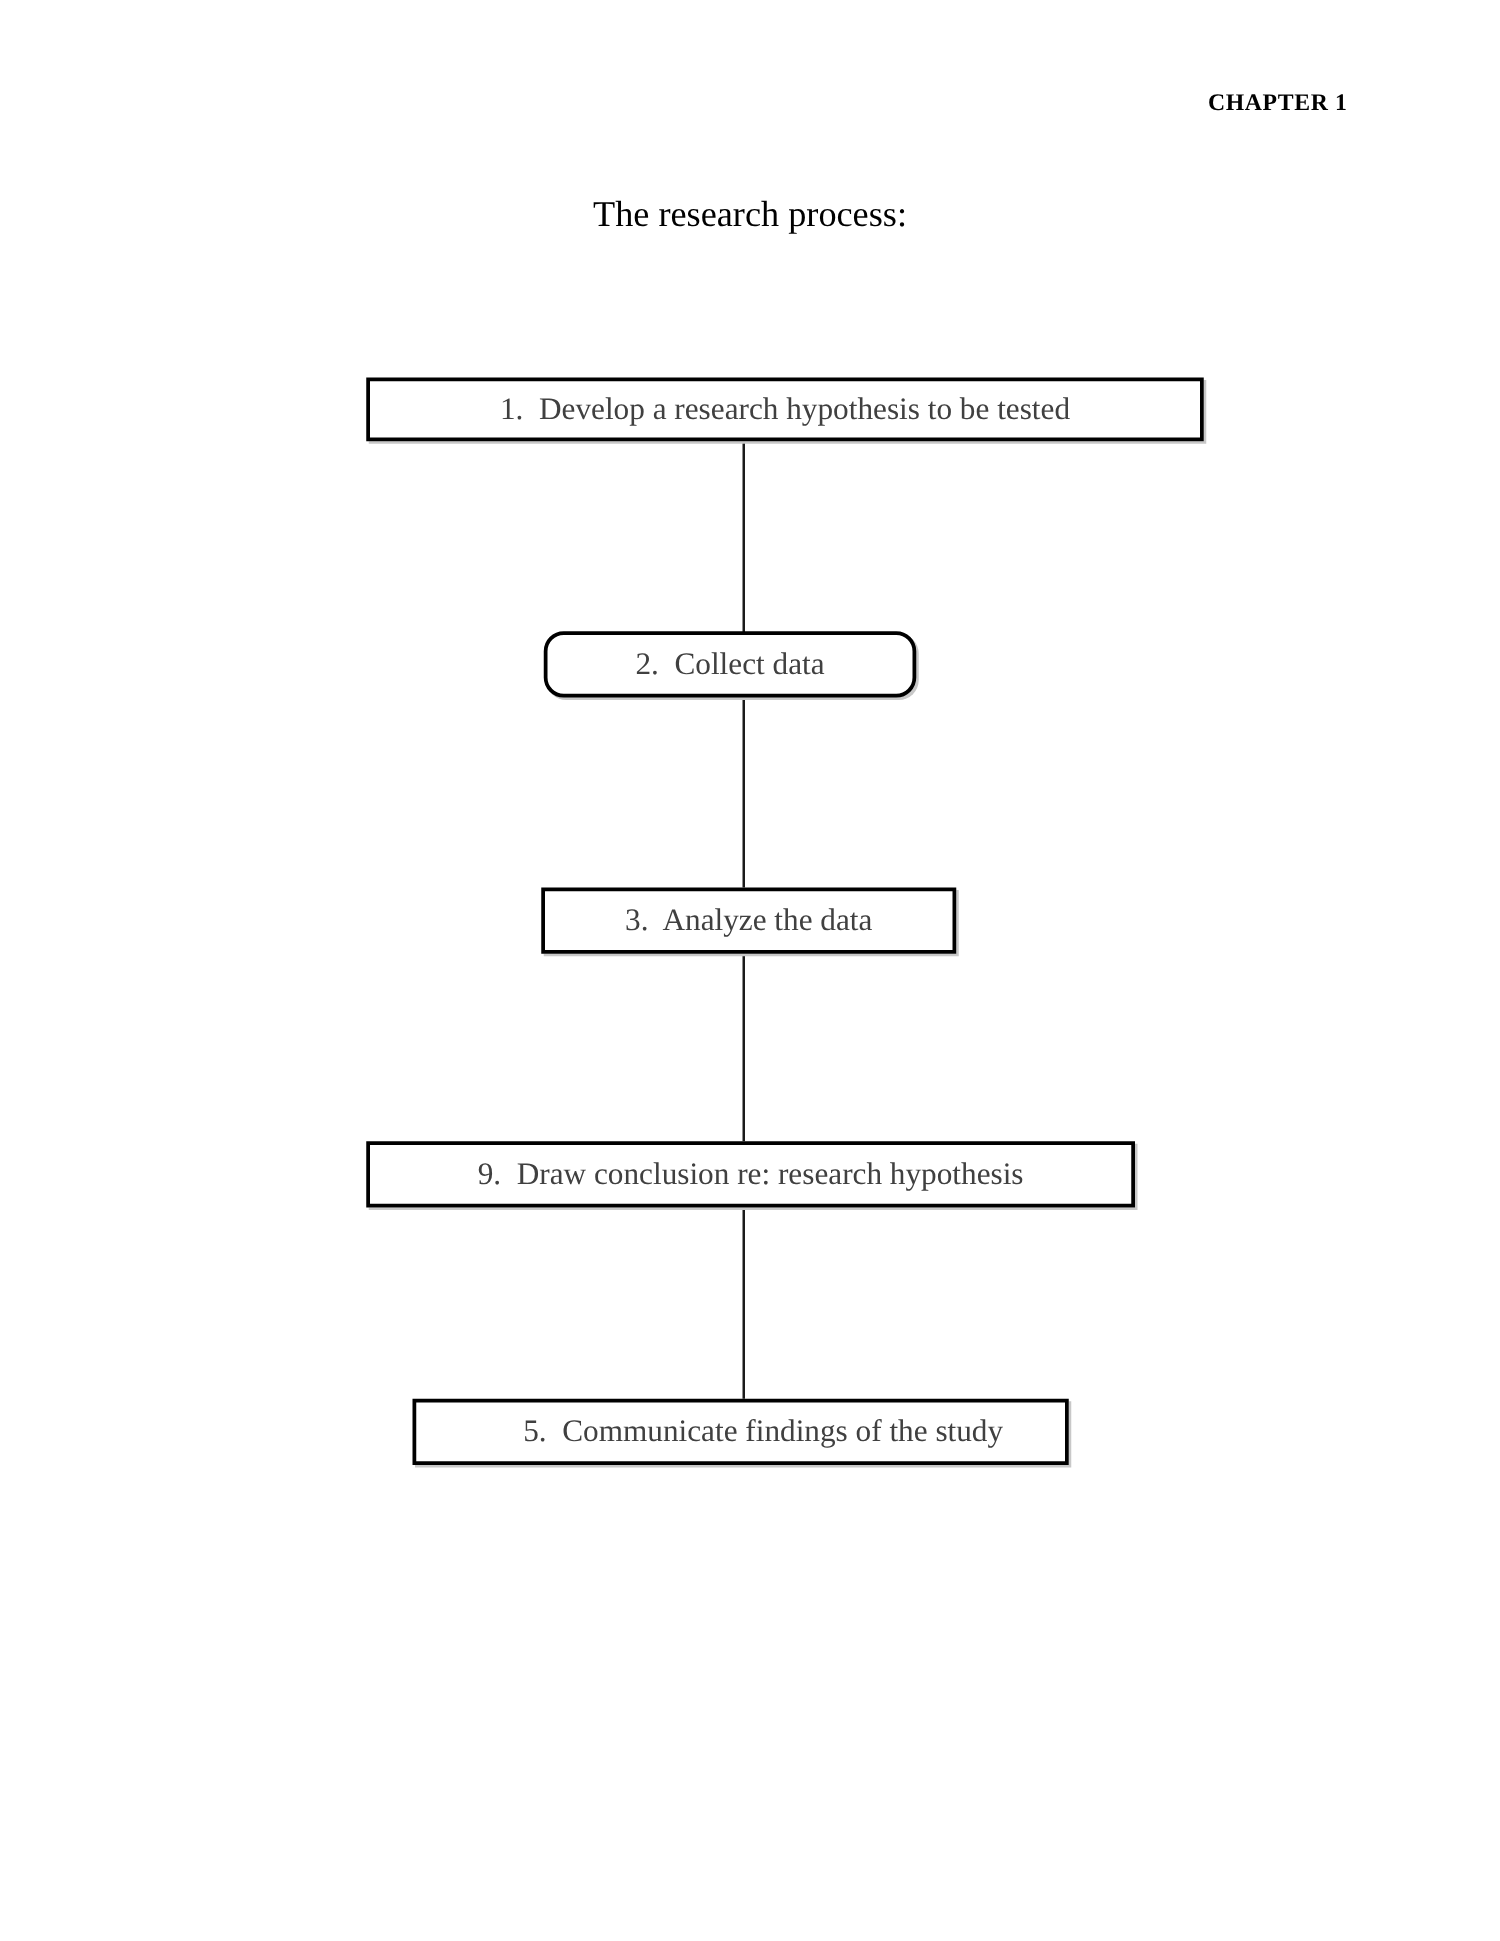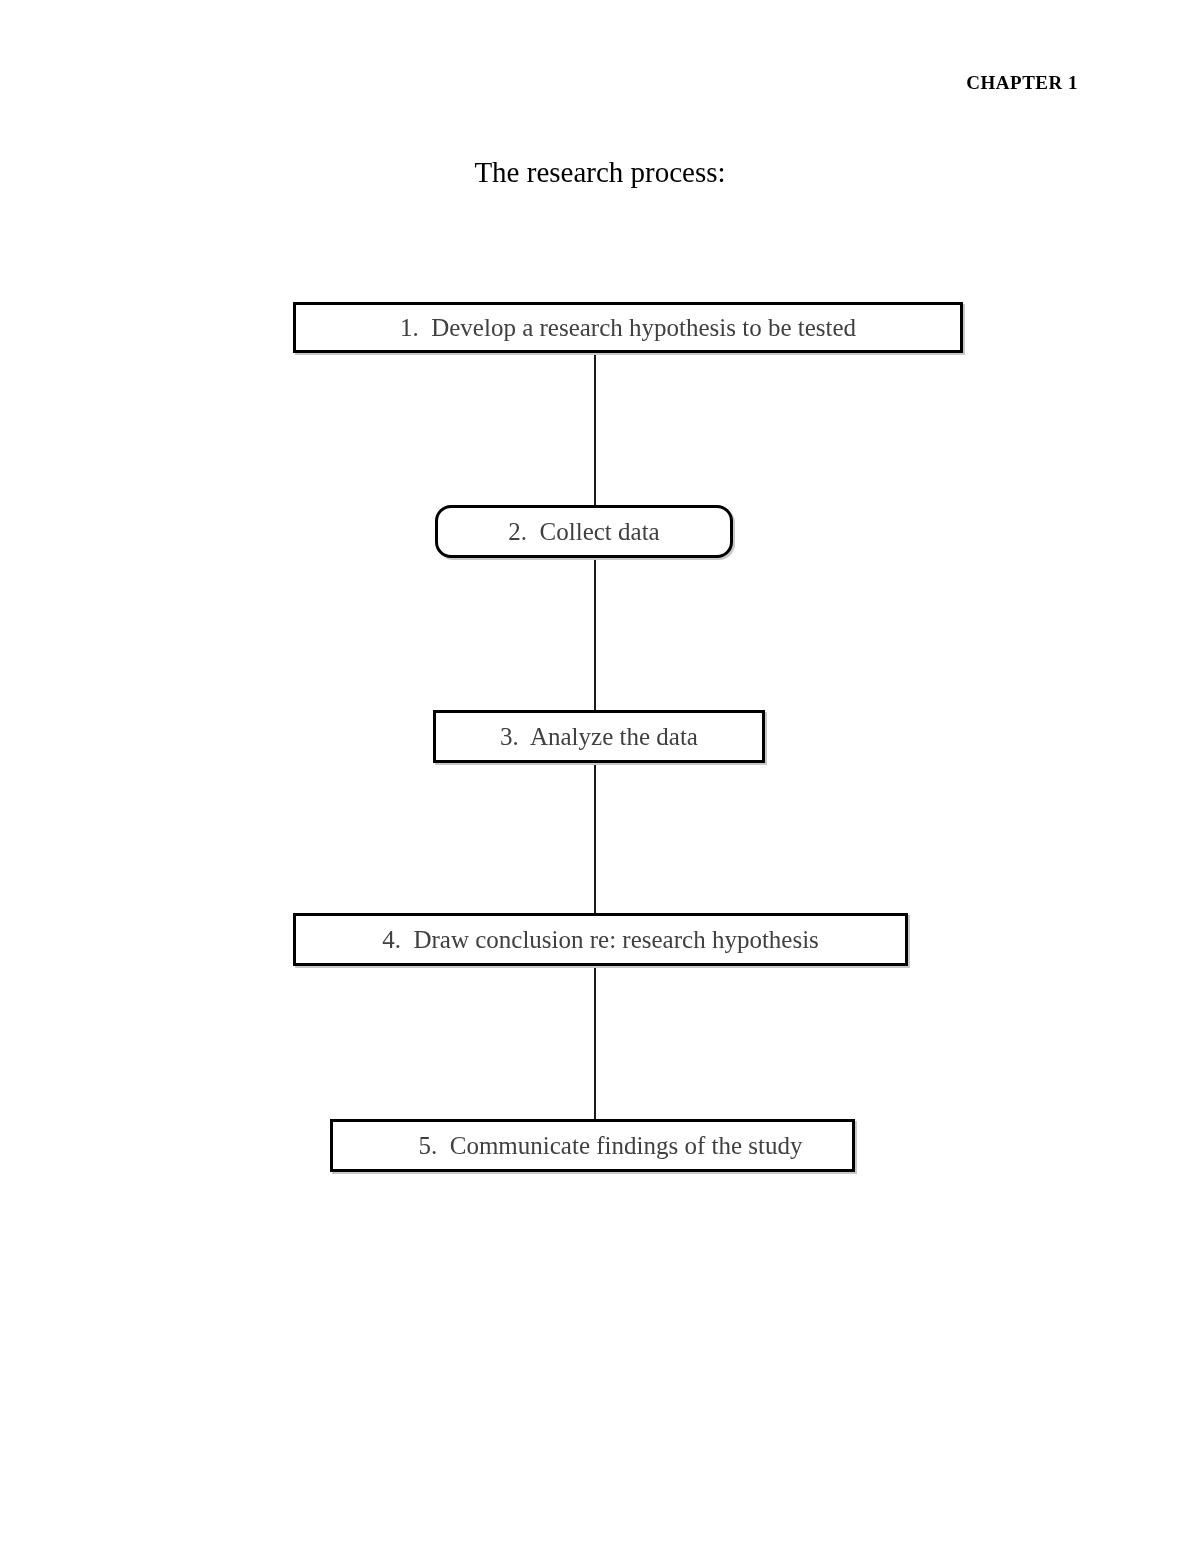--- a/index.html
+++ b/index.html
@@ -104,21 +104,21 @@
 
     <div class="flow-box" style="left:435px; top:505px; width:298px; height:53px;border-radius:16px;">
       <span class="box-label">2.  Collect data</span>
     </div>
 
     <div class="flow-box" style="left:418px; top:710px; width:332px; height:53px;margin-left:15px;">
       <span class="box-label">3.  Analyze the data</span>
     </div>
 
     <div class="flow-box" style="left:293px; top:913px; width:615px; height:53px;">
-      <span class="box-label">4.  Draw conclusion re: research hypothesis</span>
+      <span class="box-label">9.  Draw conclusion re: research hypothesis</span>
     </div>
 
     <div class="flow-box" style="left:330px; top:1119px; width:525px; height:53px;padding-left:36px;">
       <span class="box-label">5.  Communicate findings of the study</span>
     </div>
 
   </div>
 
 </div>
 

